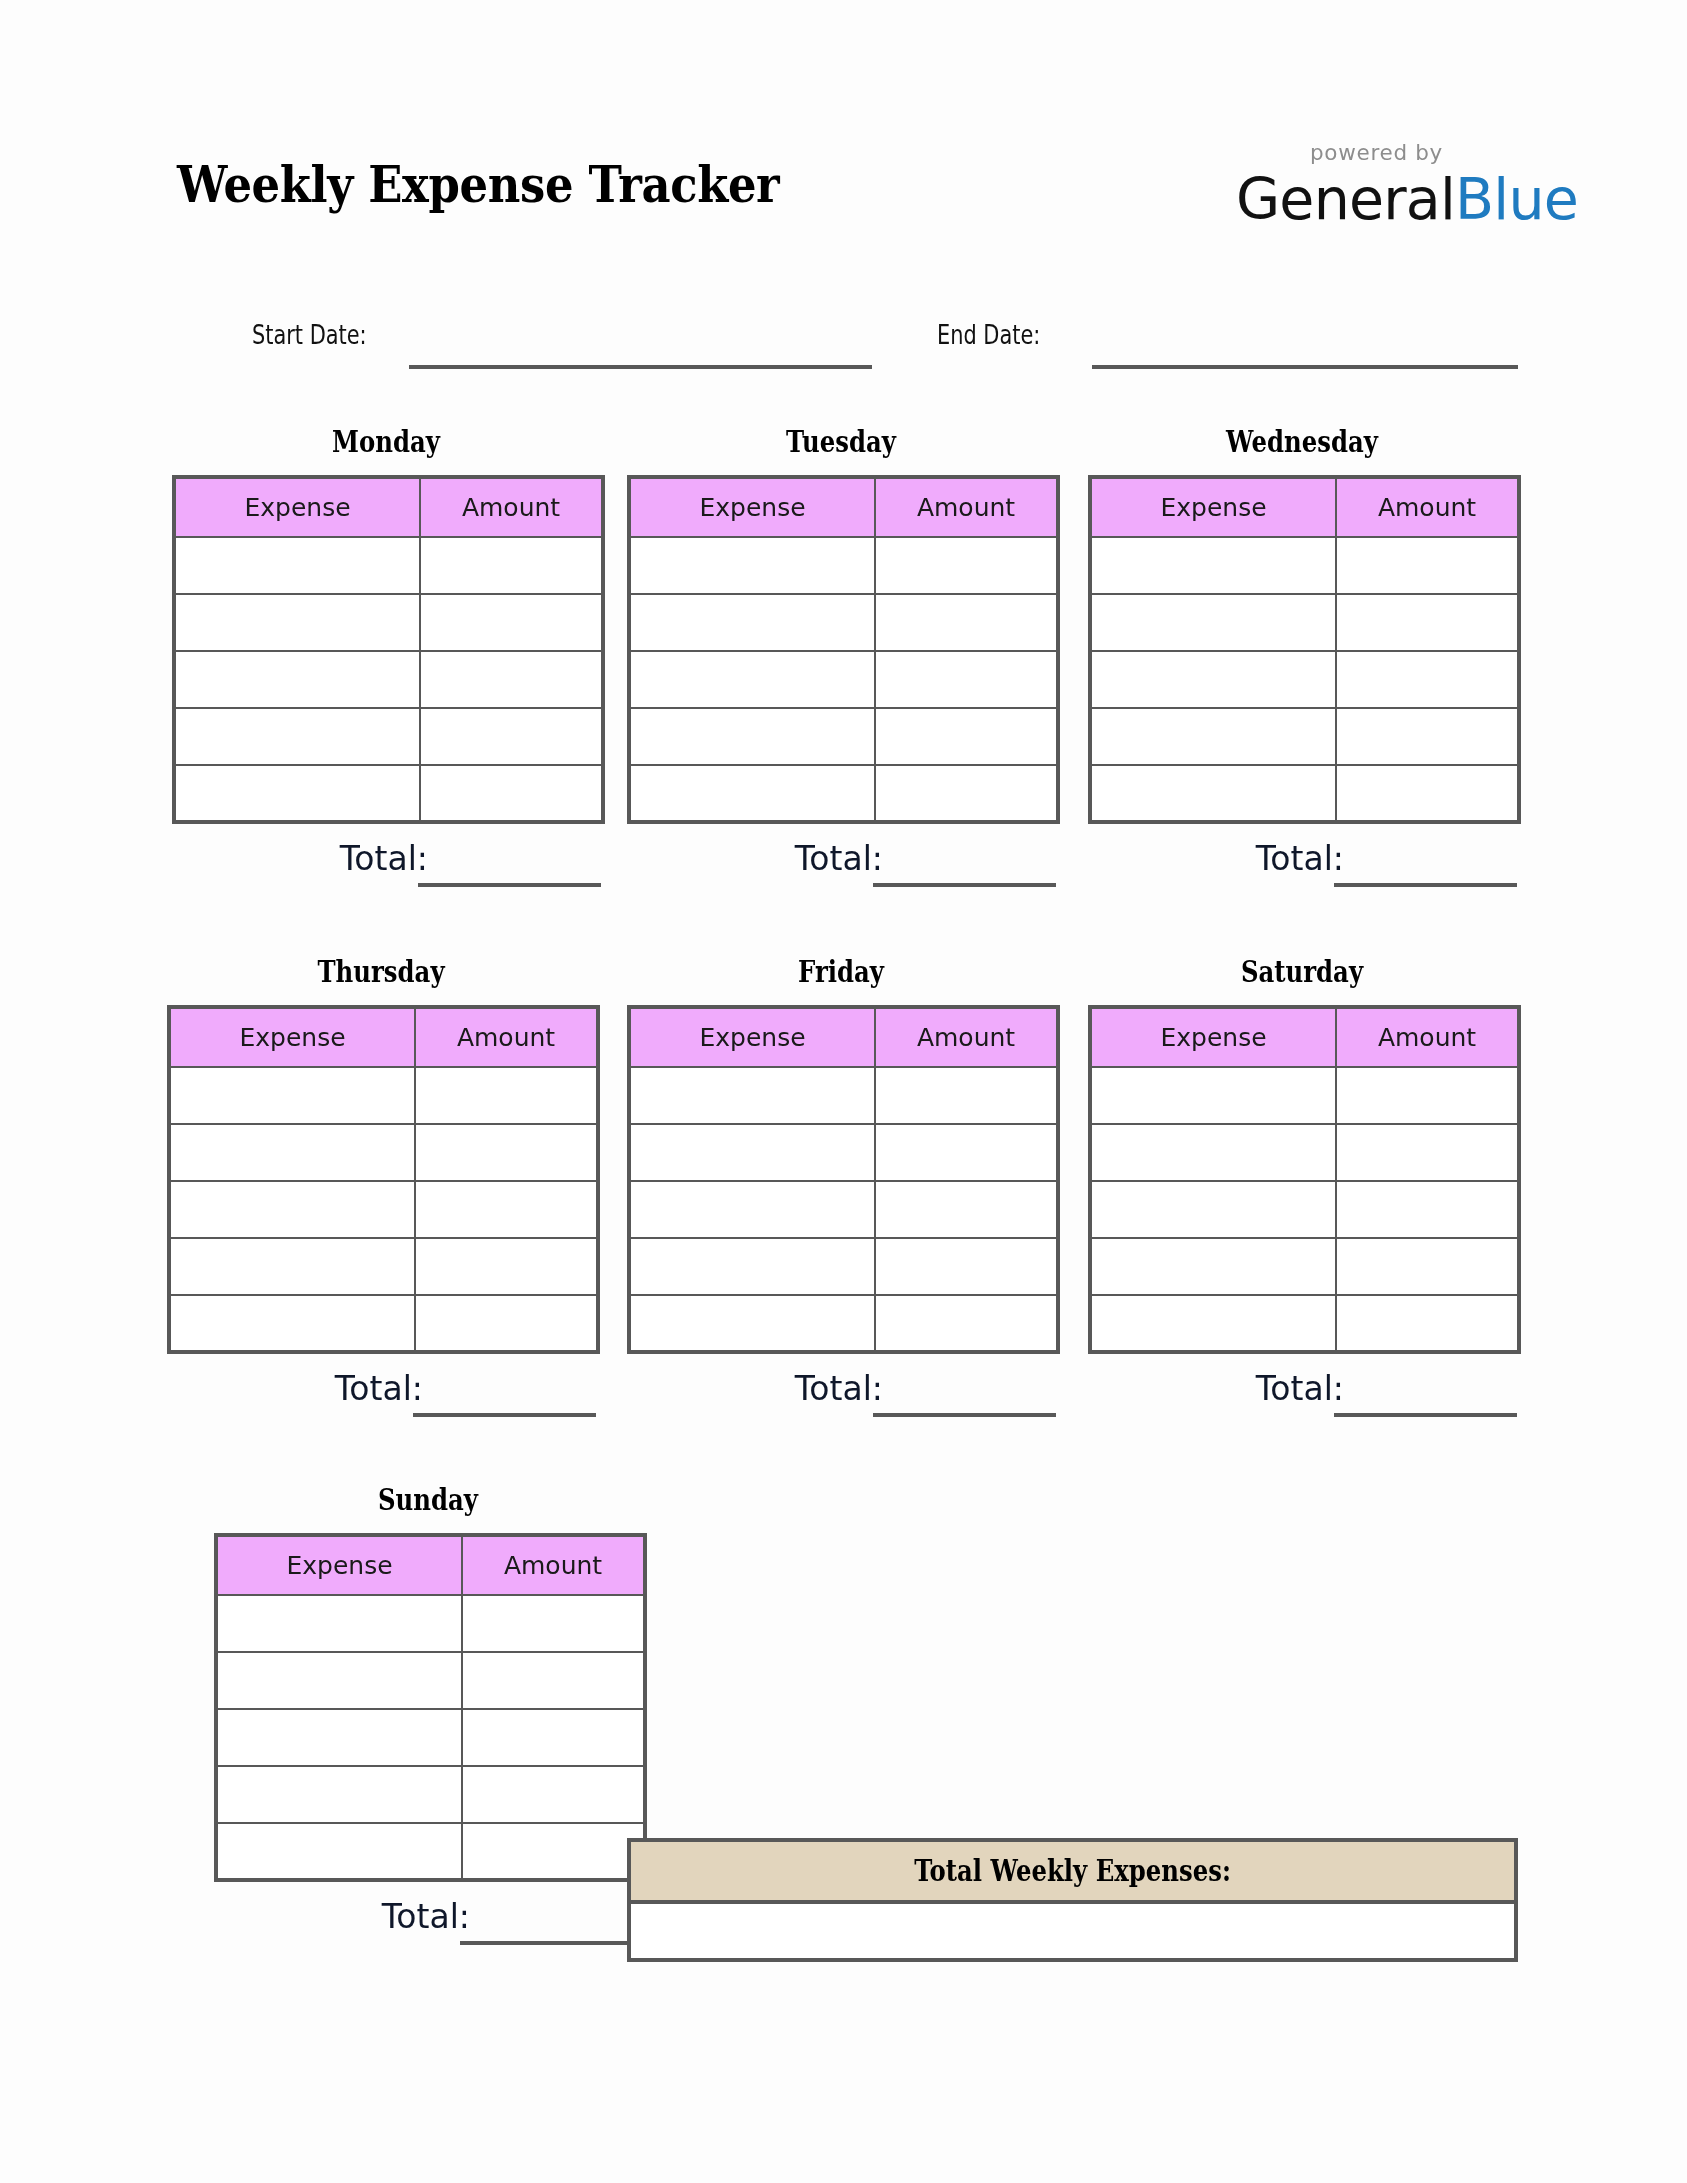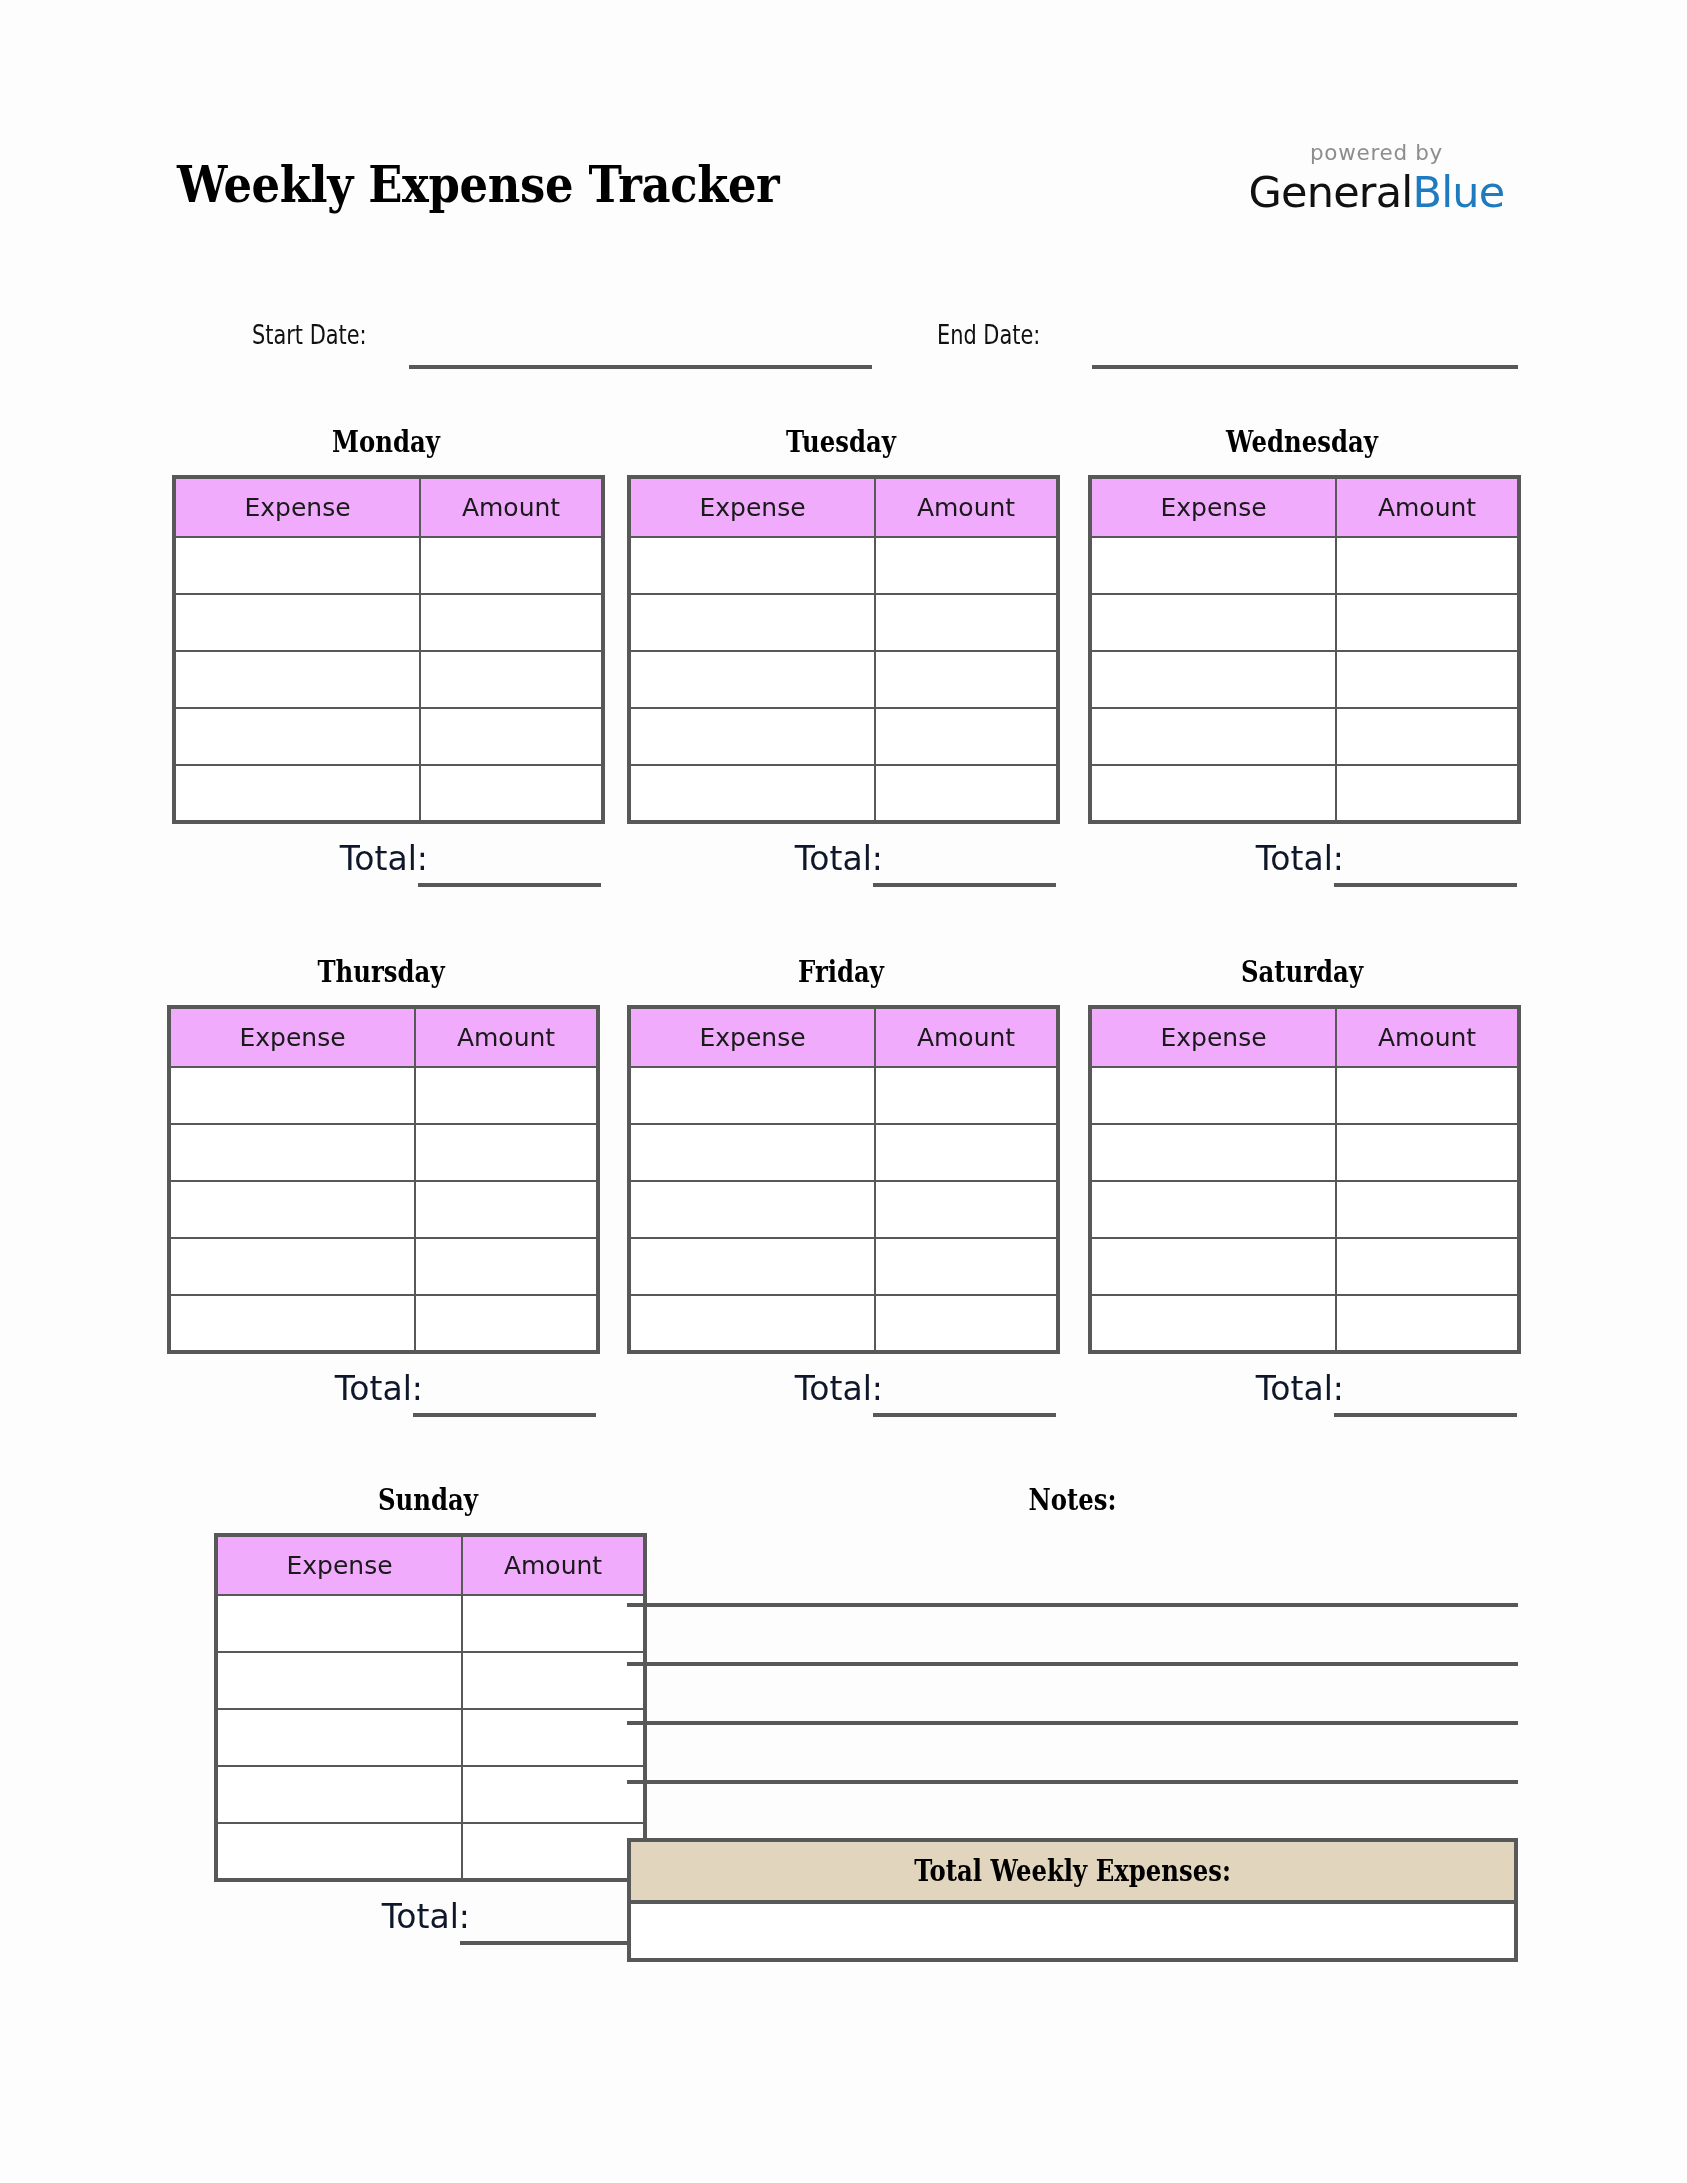--- a/index.html
+++ b/index.html
@@ -48,21 +48,21 @@
   .brand-powered {
     font-family: "DejaVu Sans", sans-serif;
     font-size: 21.5px;
     color: #8d8d8d;
     letter-spacing: 0.7px;
     line-height: 1;
     margin-bottom: 7.4px;
   }
   .brand-name {
     font-family: "DejaVu Sans", sans-serif;
-    font-size: 43px;
+    font-size: 57px;
     line-height: 1;
     white-space: nowrap;
     letter-spacing: -0.8px;
   }
   .brand-general { color: #111111; }
   .brand-blue { color: #1f7bc0; }
 
   
   .date-row {
     position: absolute;
@@ -531,32 +531,20 @@
             </tr>
           </tbody>
         </table>
         <div class="total-row">
           <div class="total-label">Total:</div>
           <div class="total-line"></div>
         </div>
       </div>
     </div>
 
-  <div class="notes-block">
-    <div class="notes-title">Notes:</div>
-    <div class="notes-lines" id="notes-lines-host">
-        <div class="note-line"></div>
-        <div class="note-gap"></div>
-        <div class="note-line"></div>
-        <div class="note-gap"></div>
-        <div class="note-line"></div>
-        <div class="note-gap"></div>
-        <div class="note-line"></div>
-      </div>
-  </div>
 
   <div class="total-weekly">
     <div class="total-weekly-header">
       <span>Total Weekly Expenses:</span>
     </div>
     <div class="total-weekly-value"></div>
   </div>
 
 </div>
 

